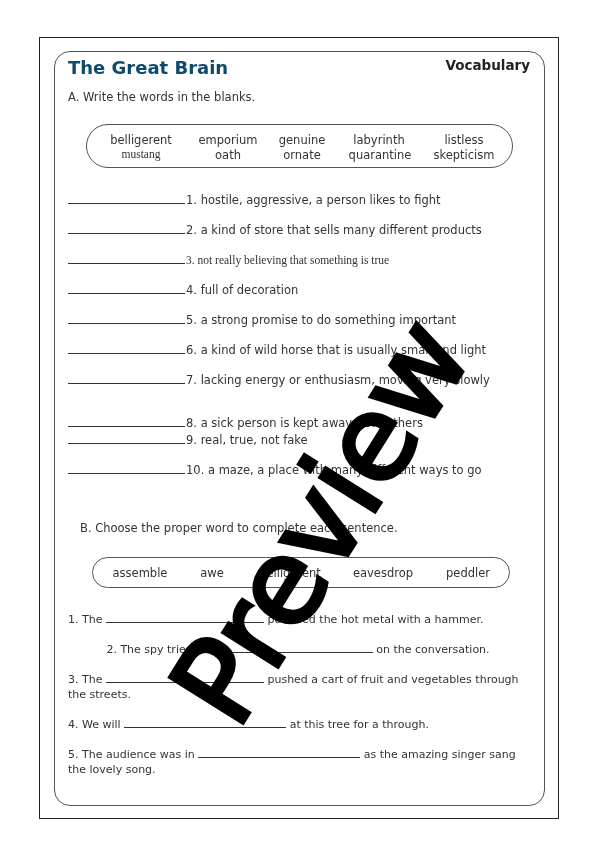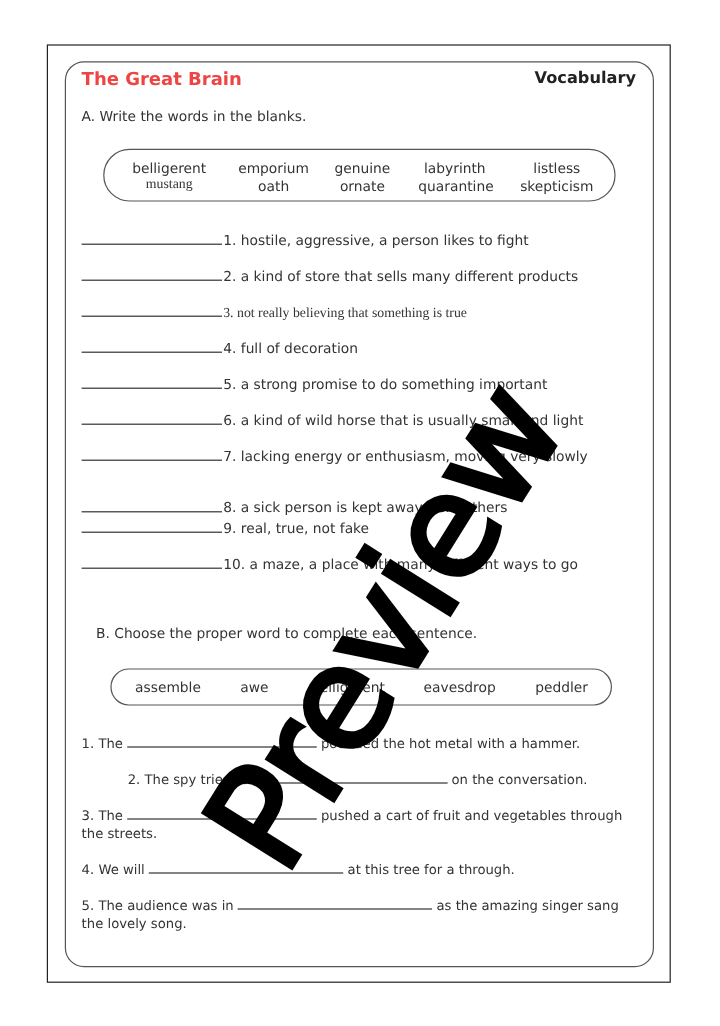--- a/index.html
+++ b/index.html
@@ -31,23 +31,23 @@
       width: 491px;
       height: 755px;
       border: 1.5px solid #555555;
       border-radius: 16px;
       box-sizing: border-box;
     }
     .header-title {
       position: absolute;
       left: 68px;
       top: 57px;
-      font-size: 15px;
+      font-size: 18px;
       font-weight: bold;
-      color: #ef4444;
+      color: #0c4a6e;
     }
     .header-subject {
       position: absolute;
       right: 70px;
       top: 57px;
       font-size: 13.5px;
       font-weight: bold;
       color: #222222;
     }
     .instruction {

